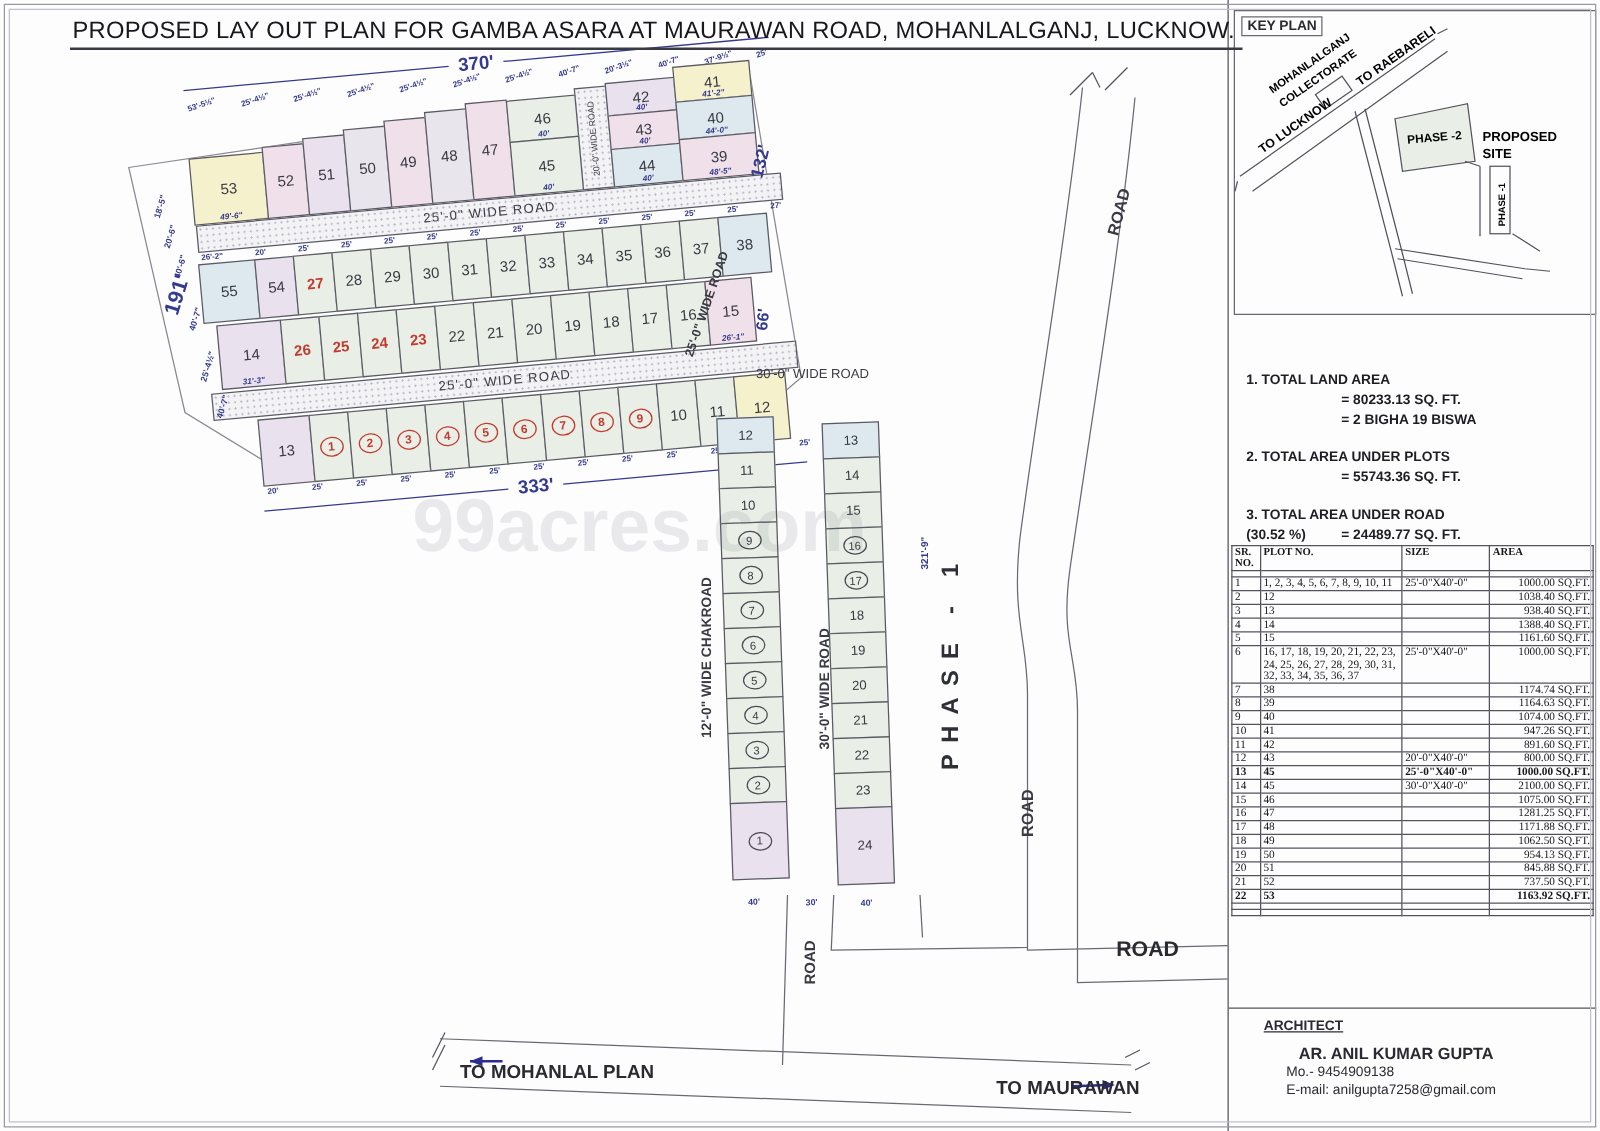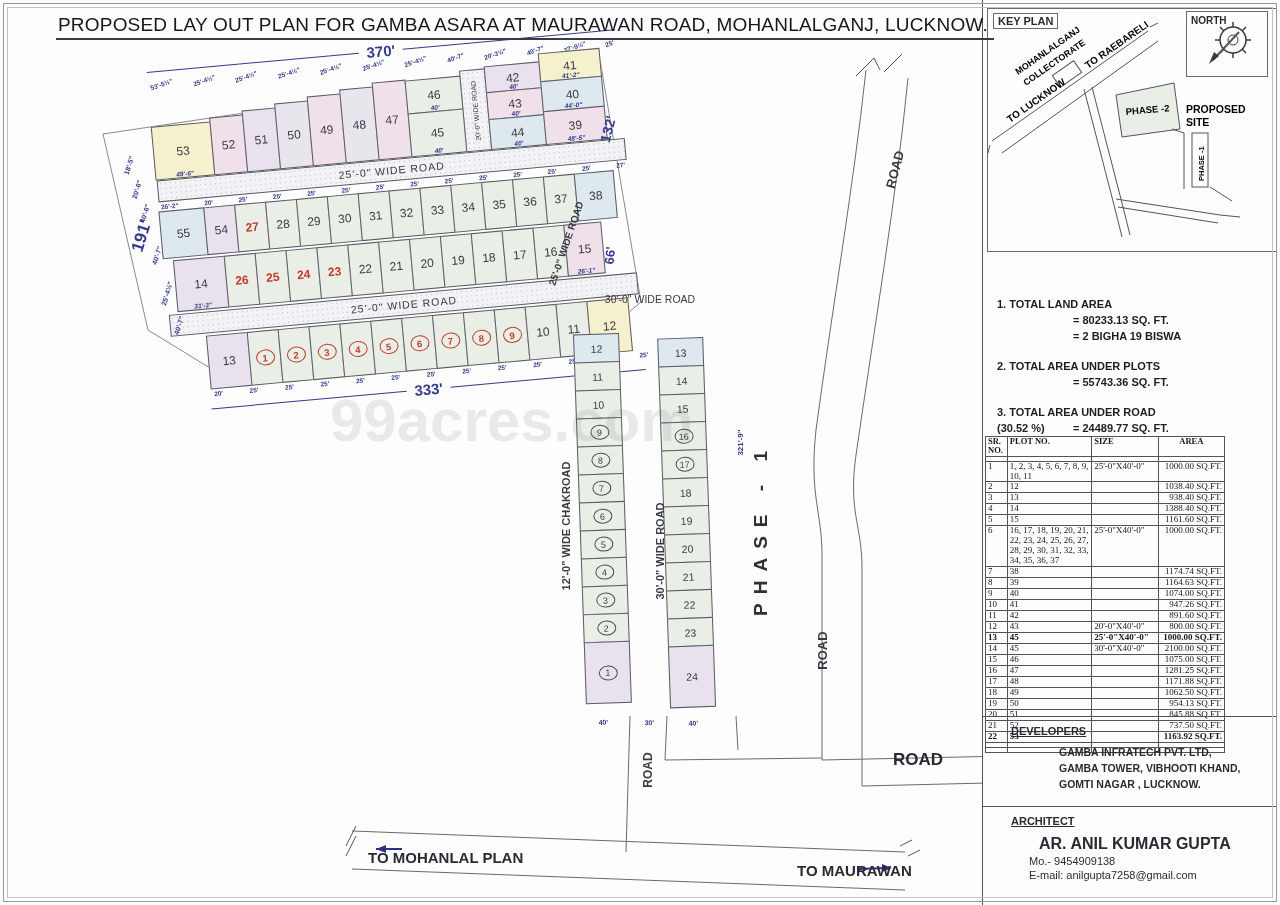--- a/index.html
+++ b/index.html
@@ -74,32 +74,32 @@
   #northbox{position:absolute;right:8px;top:2px;width:80px;height:64px;border:1px solid #6a6872;background:#fdfdfd}
   #north-label{position:absolute;left:4px;top:3px;font-size:10px;font-weight:bold}
   #stmt-head{position:absolute;left:0;top:252px;width:100%;border-top:1px solid #55525e;
              border-bottom:1px solid #55525e;text-align:center;font-size:12px;font-weight:bold;
              padding:4px 0;box-sizing:border-box}
   #stmt{position:absolute;left:14px;top:286px;width:266px;font-size:11px;font-weight:bold;color:#1d1d24}
   .stmt-label{margin-top:12px}
   .stmt-val{margin:4px 0 0 76px}
   .stmt-row{display:flex;margin-top:4px}
   .stmt-note{width:76px}
-  #ptable{position:absolute;left:2px;top:436px;width:240px}
+  #ptable{position:absolute;left:2px;top:436px;width:290px}
   table{border-collapse:collapse;width:100%;font-family:"Liberation Serif",serif;font-size:9px;color:#16161c}
   td,th{border:1px solid #55525e;padding:0 2px;height:10px;line-height:1.1;vertical-align:top}
   th{text-align:left;font-size:8.5px}
   .tc0{width:18px}.tc1{width:116px}.tc2{width:66px;text-align:left}.tc3{width:82px;text-align:right}
   tr.bold{font-weight:bold}
   tr.spacer td{height:4px}
   #developers{position:absolute;left:0;top:716px;width:100%;height:90px;border-top:1px solid #55525e}
   #architect{position:absolute;left:0;top:806px;width:100%;height:92px;border-top:1px solid #55525e}
   .sec-head{margin:8px 0 0 28px;font-size:11px;font-weight:bold;text-decoration:underline}
   .dev-lines{margin:8px 0 0 76px;font-size:10.5px;font-weight:bold;line-height:1.5}
-  .arch-name{margin:8px 0 0 56px;font-size:16px;font-weight:bold}
+  .arch-name{margin:8px 0 0 56px;font-size:13px;font-weight:bold}
   .arch-line{margin:2px 0 0 46px;font-size:11px;font-weight:normal}
 
   
   .roadlab{position:absolute;font-weight:bold;color:#2a2a33;z-index:6;white-space:nowrap}
   svg.layer{position:absolute;left:0;top:0;z-index:3}
   text{font-family:"Liberation Sans",sans-serif}
 </style>
 </head>
 <body>
 
@@ -514,30 +514,20 @@
         <path d="M96,80 L126,196 L134,228 M104,78 L134,194 L142,226" stroke="#55525e" stroke-width="1" fill="none"></path>
         <path d="M128,190 L232,206 M130,198 L230,214 M232,206 L252,208" stroke="#55525e" stroke-width="1" fill="none"></path>
         <polygon points="128,86 186,74 192,120 134,128" fill="#e9efe6" stroke="#55525e"></polygon>
         <text x="138" y="106" font-size="9.5" font-weight="bold" transform="rotate(-5 138 106)">PHASE -2</text>
         <text x="198" y="104" font-size="10.5" font-weight="bold">PROPOSED</text>
         <text x="198" y="117" font-size="10.5" font-weight="bold">SITE</text>
         <rect x="204" y="124" width="16" height="54" fill="#fdfdfd" stroke="#55525e"></rect>
         <text x="216" y="172" font-size="7.5" font-weight="bold" transform="rotate(-90 216 172)">PHASE -1</text>
         <path d="M196,124 L196,180 M222,178 L244,192 M184,120 L196,124" stroke="#55525e" stroke-width="1" fill="none"></path>
       </svg>
-      <div id="northbox">
-        <span id="north-label">NORTH</span>
-        <svg width="80" height="64" viewBox="0 0 80 64">
-          <circle cx="46" cy="28" r="13" fill="none" stroke="#3a3a44" stroke-width="1.5"></circle>
-          <circle cx="46" cy="28" r="5" fill="none" stroke="#3a3a44" stroke-width="1"></circle>
-          <path d="M46,15 V10 M46,41 V46 M33,28 H28 M59,28 H64 M37,19 l-4,-4 M55,19 l4,-4 M37,37 l-4,4 M55,37 l4,4" stroke="#3a3a44" stroke-width="1.5"></path>
-          <path d="M52,20 L26,48" stroke="#55525e" stroke-width="2"></path>
-          <polygon points="22,52 32,44 27,40" fill="#3a3a44"></polygon>
-        </svg>
-      </div>
     </div>
 
 
     <div id="stmt">
       <div class="stmt-label">1. TOTAL LAND AREA</div>
       <div class="stmt-val">= 80233.13 SQ. FT.</div>
       <div class="stmt-val">= 2 BIGHA 19 BISWA</div>
       <div class="stmt-label" style="margin-top:18px">2. TOTAL  AREA  UNDER PLOTS</div>
       <div class="stmt-val">= 55743.36 SQ. FT.</div>
       <div class="stmt-label" style="margin-top:18px">3. TOTAL  AREA  UNDER ROAD</div>
@@ -547,21 +537,21 @@
       </div>
     </div>
 
     <div id="ptable">
       <table>
         <thead>
           <tr>
             <th class="tc0">SR. NO.</th>
             <th class="tc1">PLOT  NO.</th>
             <th class="tc2">SIZE</th>
-            <th class="tc3" style="text-align:center">AREA</th>
+            <th class="tc3" style="text-align:left">AREA</th>
           </tr>
         </thead>
         <tbody>
             <tr class="spacer">
               <td class="tc0"></td>
               <td class="tc1"></td>
               <td class="tc2"></td>
               <td class="tc3"></td>
             </tr>
             <tr>
@@ -705,28 +695,20 @@
             <tr class="spacer">
               <td class="tc0"></td>
               <td class="tc1"></td>
               <td class="tc2"></td>
               <td class="tc3"></td>
             </tr>
           </tbody>
       </table>
     </div>
 
-    <div id="developers">
-      <div class="sec-head">DEVELOPERS</div>
-      <div class="dev-lines">
-        <div>GAMBA INFRATECH PVT. LTD,</div>
-        <div>GAMBA TOWER, VIBHOOTI KHAND,</div>
-        <div>GOMTI NAGAR , LUCKNOW.</div>
-      </div>
-    </div>
 
     <div id="architect">
       <div class="sec-head">ARCHITECT</div>
       <div class="arch-name">AR. ANIL KUMAR GUPTA</div>
       <div class="arch-line">Mo.- 9454909138</div>
       <div class="arch-line">E-mail: anilgupta7258@gmail.com</div>
     </div>
   </div>
 </div>
 

